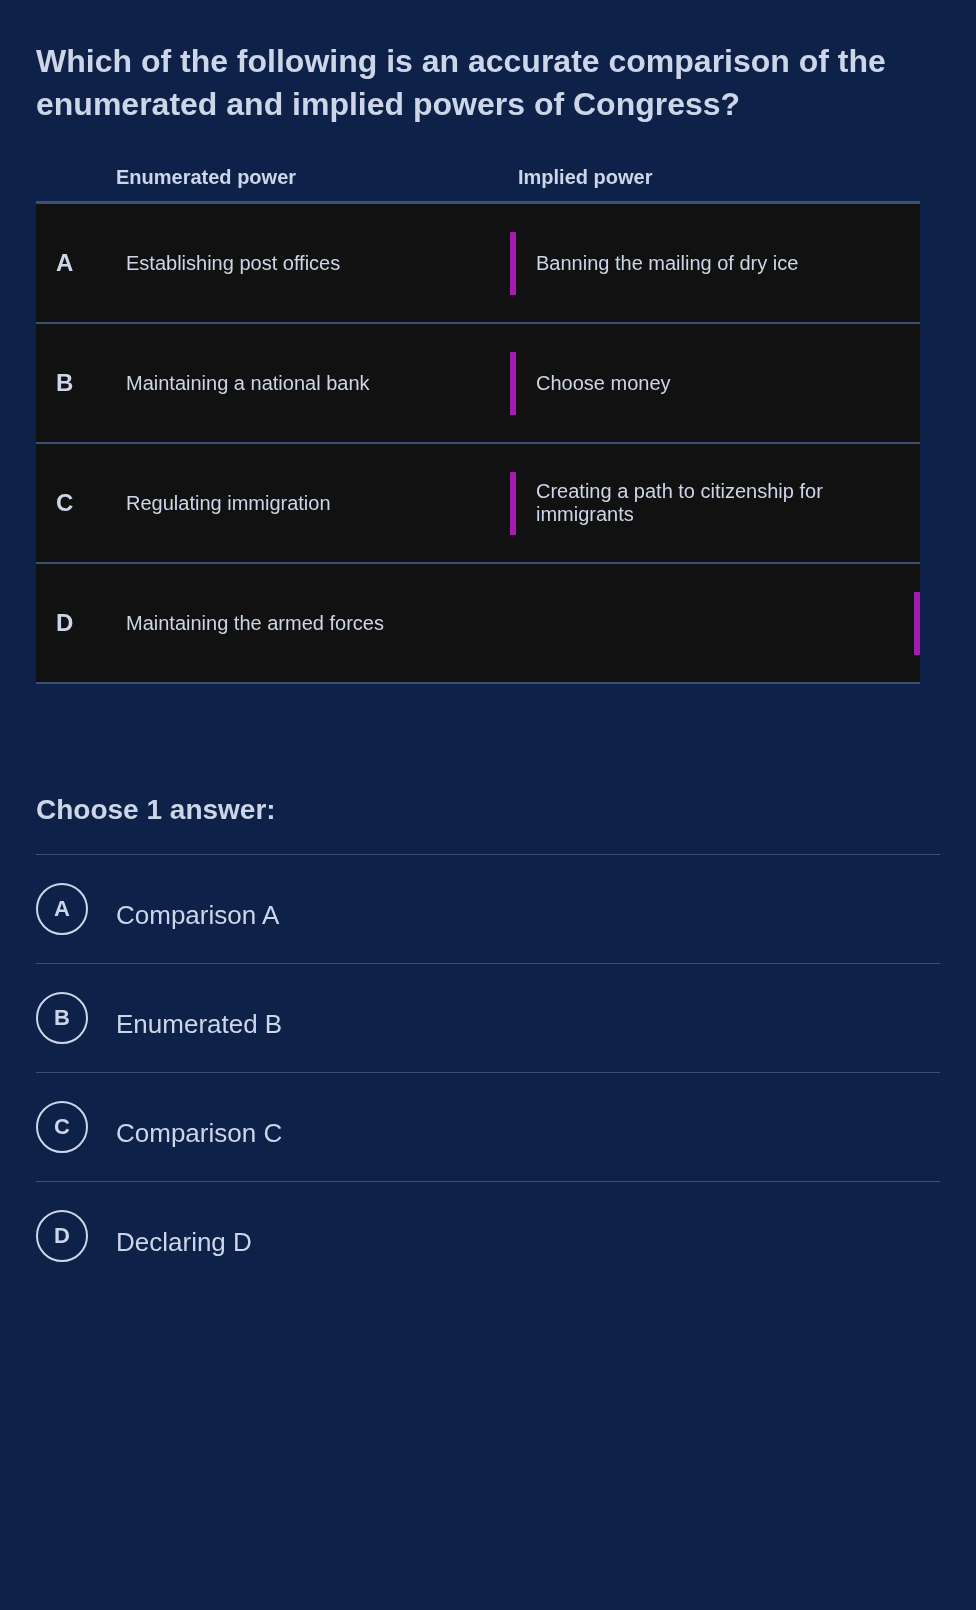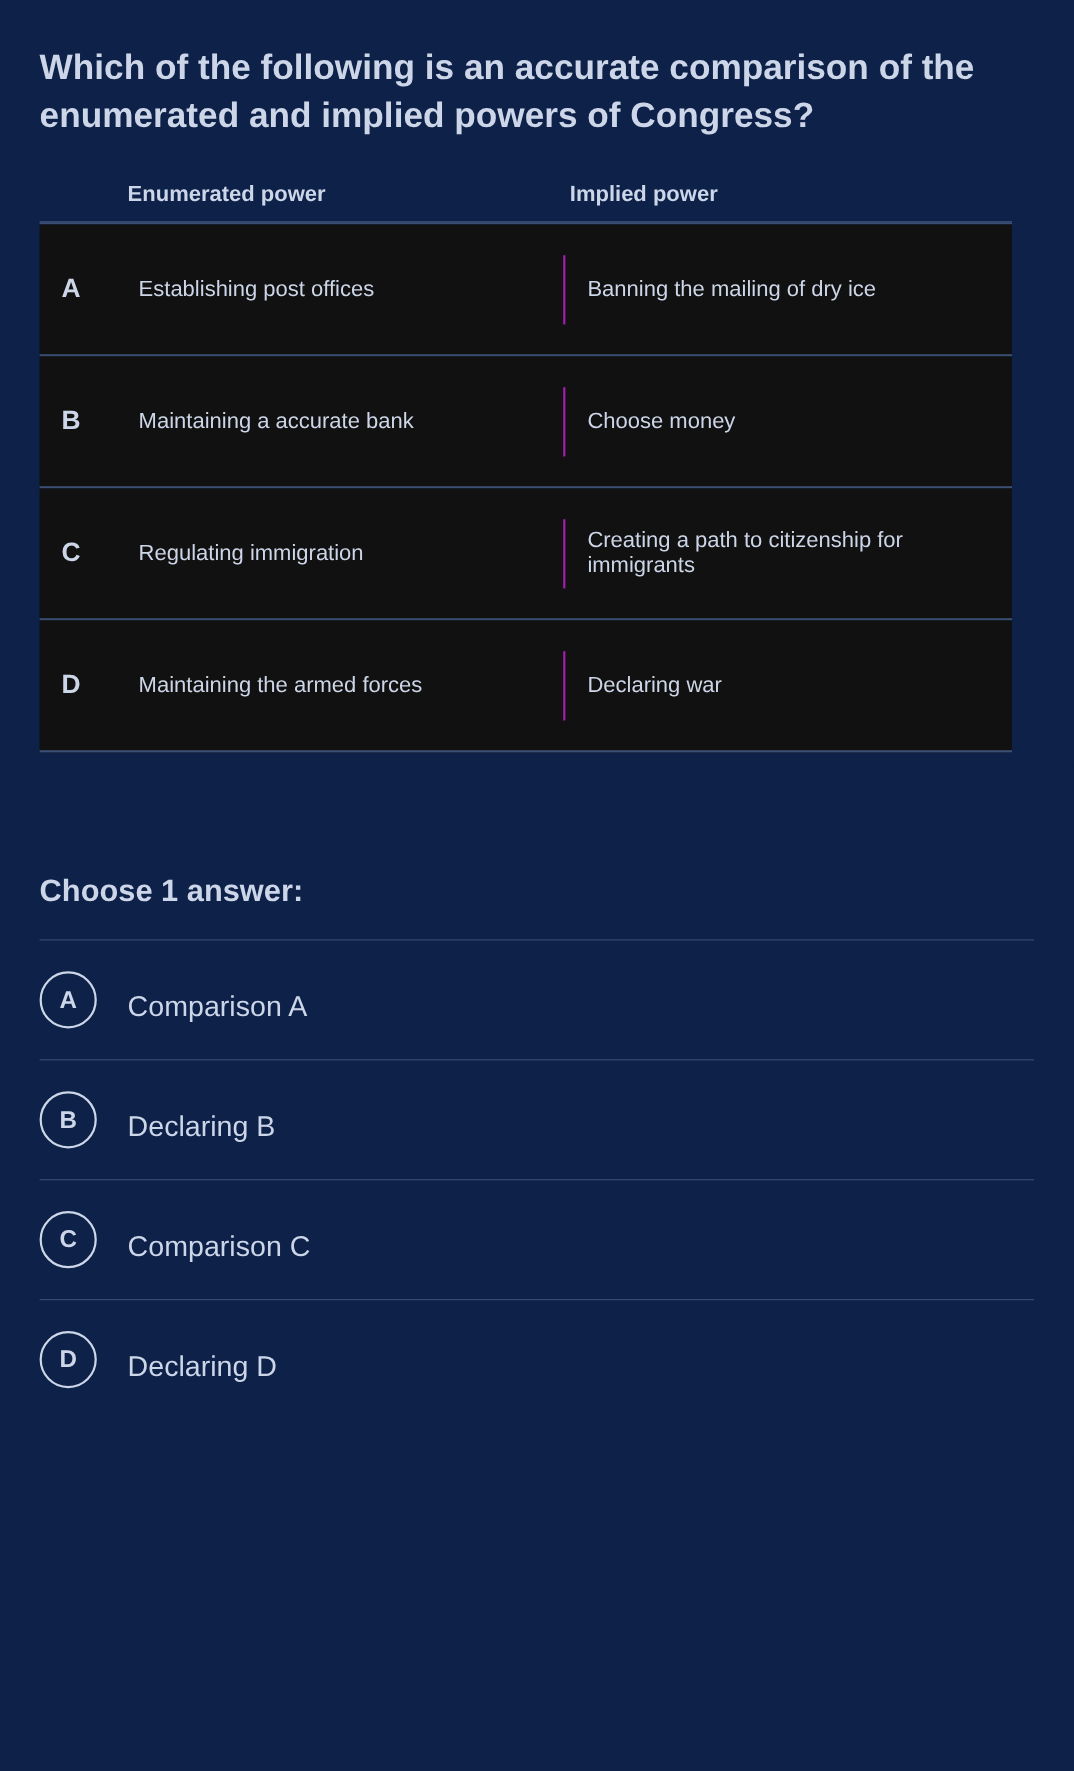--- a/index.html
+++ b/index.html
@@ -62,21 +62,21 @@
       font-weight: bold;
       color: #cdd6e8;
       flex-shrink: 0;
     }
 
     .row-enum {
       flex: 1;
       padding: 20px 20px 20px 10px;
       font-size: 20px;
       color: #cdd6e8;
-      border-right: 2px solid #a21caf;
+      border-right: 6px solid #a21caf;
     }
 
     .row-implied {
       flex: 1;
       padding: 20px 20px 20px 20px;
       font-size: 20px;
       color: #cdd6e8;
     }
 
     .answer-section {
@@ -138,47 +138,46 @@
   </div>
 
   <div class="table-body">
   <div class="table-row">
         <div class="row-label">A</div>
         <div class="row-enum">Establishing post offices</div>
         <div class="row-implied">Banning the mailing of dry ice</div>
       </div>
       <div class="table-row">
         <div class="row-label">B</div>
-        <div class="row-enum">Maintaining a accurate bank</div>
+        <div class="row-enum">Maintaining a national bank</div>
         <div class="row-implied">Choose money</div>
       </div>
       <div class="table-row">
         <div class="row-label">C</div>
         <div class="row-enum">Regulating immigration</div>
         <div class="row-implied">Creating a path to citizenship for immigrants</div>
       </div>
       <div class="table-row">
         <div class="row-label">D</div>
         <div class="row-enum">Maintaining the armed forces</div>
-        <div class="row-implied">Declaring war</div>
       </div>
     </div>
 </div>
 
 <div class="answer-section">
   <div class="choose-label">Choose 1 answer:</div>
   <div class="answer-divider"></div>
 <div class="answer-option">
       <div class="answer-circle">A</div>
       <div class="answer-text">Comparison A</div>
     </div>
     <div class="answer-divider"></div>
     <div class="answer-option">
       <div class="answer-circle">B</div>
-      <div class="answer-text">Declaring B</div>
+      <div class="answer-text">Enumerated B</div>
     </div>
     <div class="answer-divider"></div>
     <div class="answer-option">
       <div class="answer-circle">C</div>
       <div class="answer-text">Comparison C</div>
     </div>
     <div class="answer-divider"></div>
     <div class="answer-option">
       <div class="answer-circle">D</div>
       <div class="answer-text">Declaring D</div>

